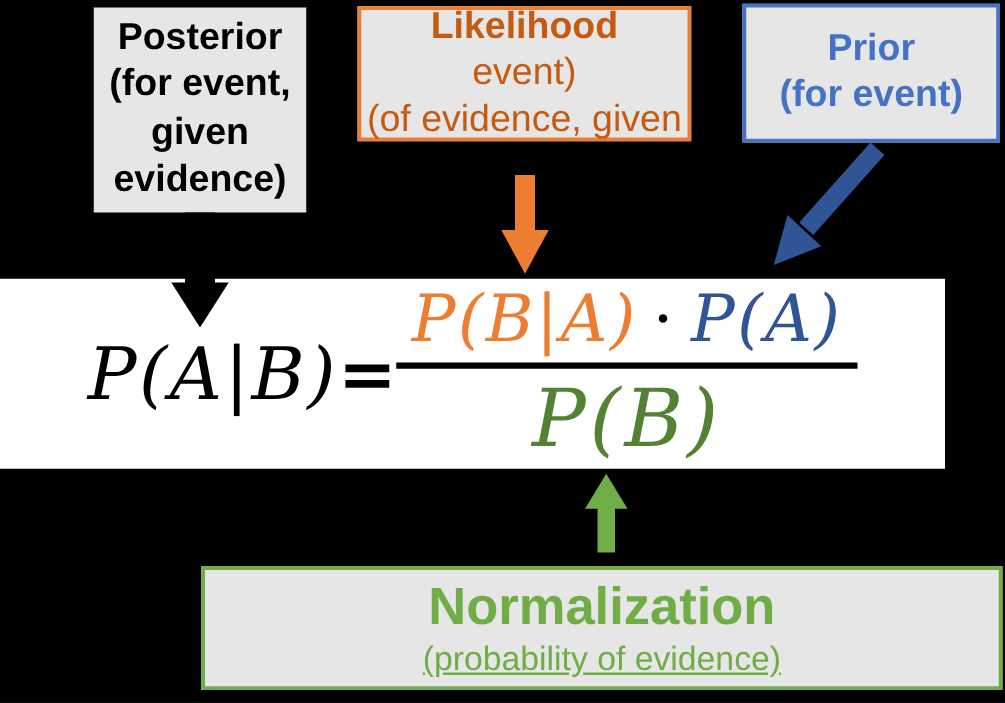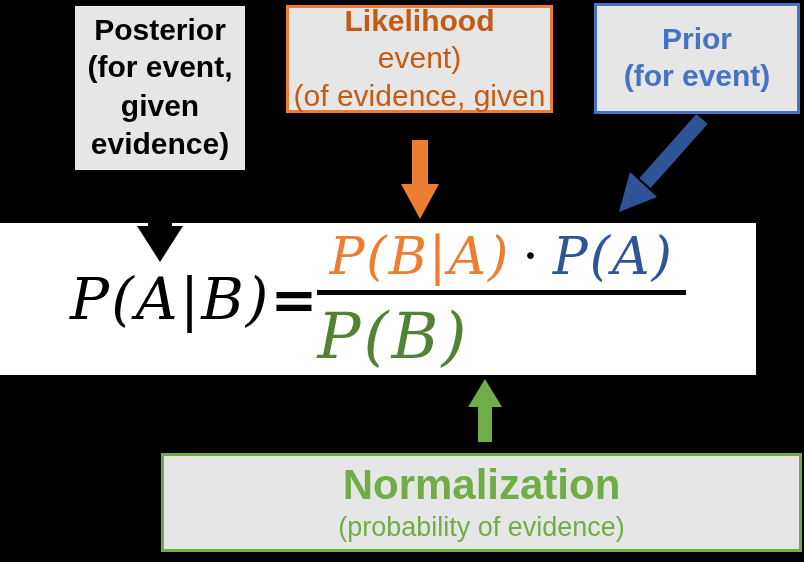--- a/index.html
+++ b/index.html
@@ -24,21 +24,21 @@
     text-align:left;
   }
   .box-title{font-weight:bold;font-size:30px;line-height:1.2;}
   .box-sub{font-size:30px;line-height:1.28;}
   .box-sub.bold{font-weight:bold;}
   .posterior{left:75px;top:6px;width:170px;height:164px;color:var(--ink);}
   .likelihood{left:286px;top:5px;width:267px;height:108px;border:3px solid var(--orange);color:var(--orange-dark);}
   .prior{left:594px;top:3px;width:206px;height:111px;border:3px solid var(--blue);color:var(--blue);}
   .normalization{left:161px;top:453px;width:641px;height:99px;border:3px solid var(--green);color:var(--green);}
   .normalization .box-title{font-size:42px;}
-  .normalization .box-sub{font-size:27px;}
+  .normalization .box-sub{font-size:27px;text-decoration:underline;}
 
   
   .shaft{position:absolute;}
   .head{position:absolute;width:0;height:0;}
   
   .arr-black-shaft{left:148px;top:170px;width:24px;height:58px;background:var(--ink);}
   .arr-black-head{left:137px;top:226px;border-left:23px solid transparent;border-right:23px solid transparent;border-top:36px solid var(--ink);}
   
   .arr-orange-shaft{left:412px;top:140px;width:16px;height:46px;background:var(--orange);}
   .arr-orange-head{left:401px;top:184px;border-left:19px solid transparent;border-right:19px solid transparent;border-top:35px solid var(--orange);}
@@ -52,21 +52,21 @@
 
   
   .formula{
     position:absolute;left:0;top:223px;width:756px;height:152px;
     display:flex;align-items:center;justify-content:center;
     font-family:"DejaVu Serif", serif;
     color:var(--ink);
   }
   .lhs{font-style:italic;font-size:58px;letter-spacing:2px;}
   .eq{font-size:56px;font-weight:bold;}
-  .fraction{display:flex;flex-direction:column;}
+  .fraction{display:flex;flex-direction:column;align-items:center;}
   .numerator{
     font-style:italic;font-size:52px;letter-spacing:2px;
     padding:0 12px 4px 12px;white-space:nowrap;
   }
   .numerator .lik{color:var(--orange);}
   .numerator .dot{color:var(--ink);font-style:normal;margin:0 12px;}
   .numerator .pri{color:var(--blue-dark);}
   .frac-bar{height:5px;background:var(--ink);align-self:stretch;}
   .denominator{font-style:italic;font-size:64px;letter-spacing:3px;color:var(--green-dark);padding-top:4px;}
 </style>

